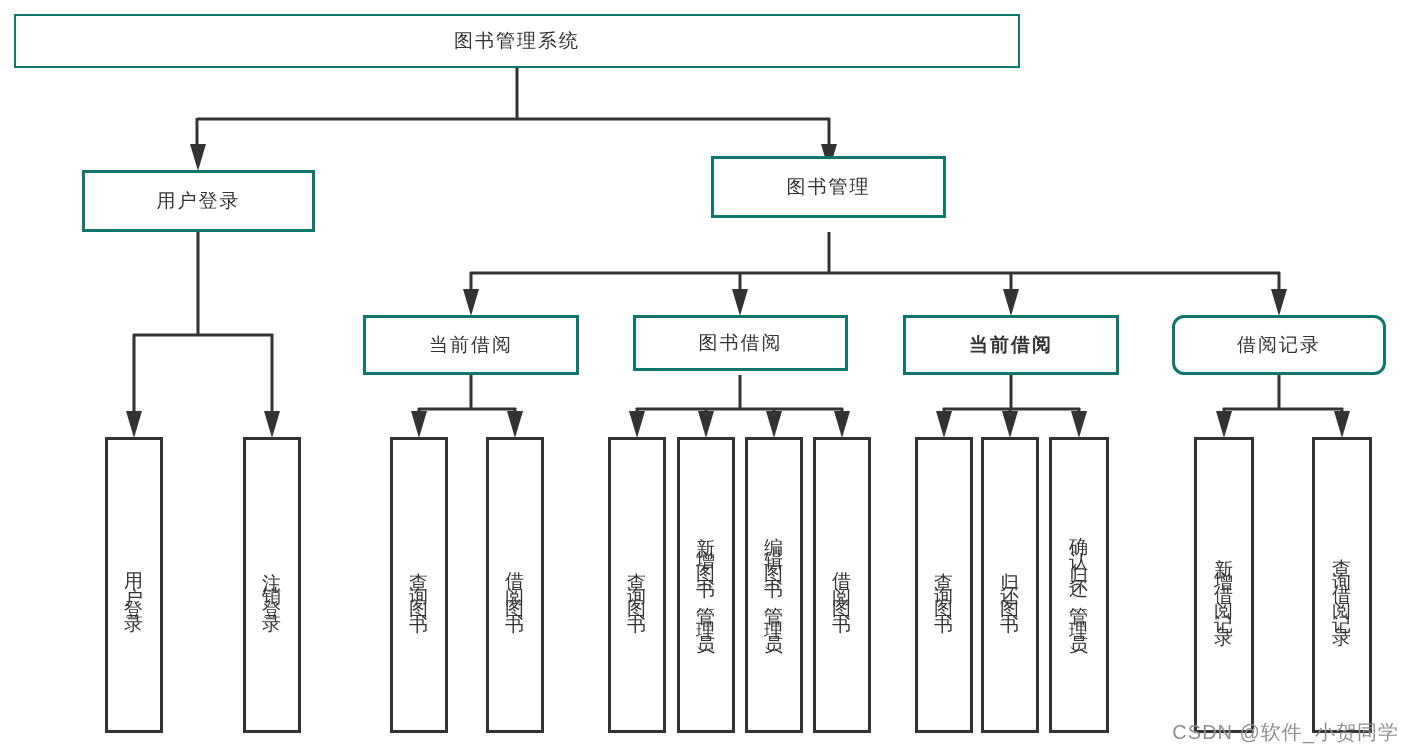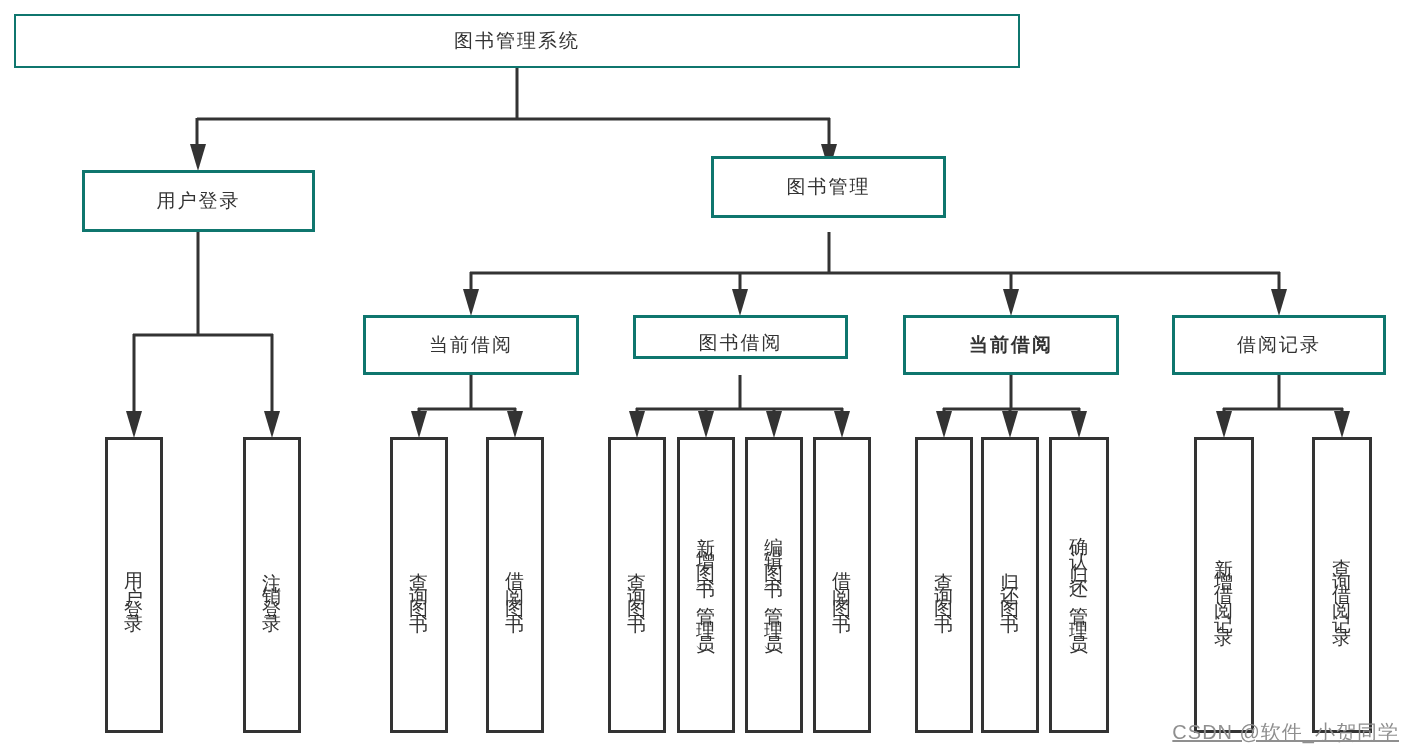--- a/index.html
+++ b/index.html
@@ -25,21 +25,20 @@
   }
   .node-v .lbl {
     writing-mode:vertical-rl; text-orientation:mixed;
     font-size:19px; line-height:1; letter-spacing:14px; color:#333333;
     white-space:nowrap;
   }
   .watermark {
     position:absolute; right:6px; top:719px;
     font-size:20px; color:#8f8f8f; letter-spacing:1px;
     z-index:3;
-    text-decoration:underline;
   }
 </style>
 </head>
 <body>
 
 <svg class="connectors" width="1405" height="747" viewBox="0 0 1405 747" xmlns="http://www.w3.org/2000/svg">
   <g stroke="#333333" stroke-width="3" fill="none">
 
     <path d="M517 68 V119 M197 119 H830 M197 118 V150 M829 118 V150"></path>
 
@@ -88,27 +87,27 @@
 <div class="node" style="left:82px; top:170px; width:233px; height:62px;">
   <span>用户登录</span>
 </div>
 <div class="node" style="left:711px; top:156px; width:235px; height:62px;">
   <span>图书管理</span>
 </div>
 
 <div class="node" style="left:363px; top:315px; width:216px; height:60px;">
   <span>当前借阅</span>
 </div>
-<div class="node" style="left:633px; top:315px; width:215px; height:44px;align-items:flex-end;">
+<div class="node" style="left:633px; top:315px; width:215px; height:56px;">
   <span>图书借阅</span>
 </div>
 <div class="node" style="left:903px; top:315px; width:216px; height:60px;font-weight:bold;">
   <span>当前借阅</span>
 </div>
-<div class="node" style="left:1172px; top:315px; width:214px; height:60px;">
+<div class="node" style="left:1172px; top:315px; width:214px; height:60px;border-radius:12px;">
   <span>借阅记录</span>
 </div>
 
 <div class="node-v" style="left:105px; width:58px;">
   <span class="lbl">用户登录</span>
 </div>
 <div class="node-v" style="left:243px; width:58px;">
   <span class="lbl">注销登录</span>
 </div>
 

